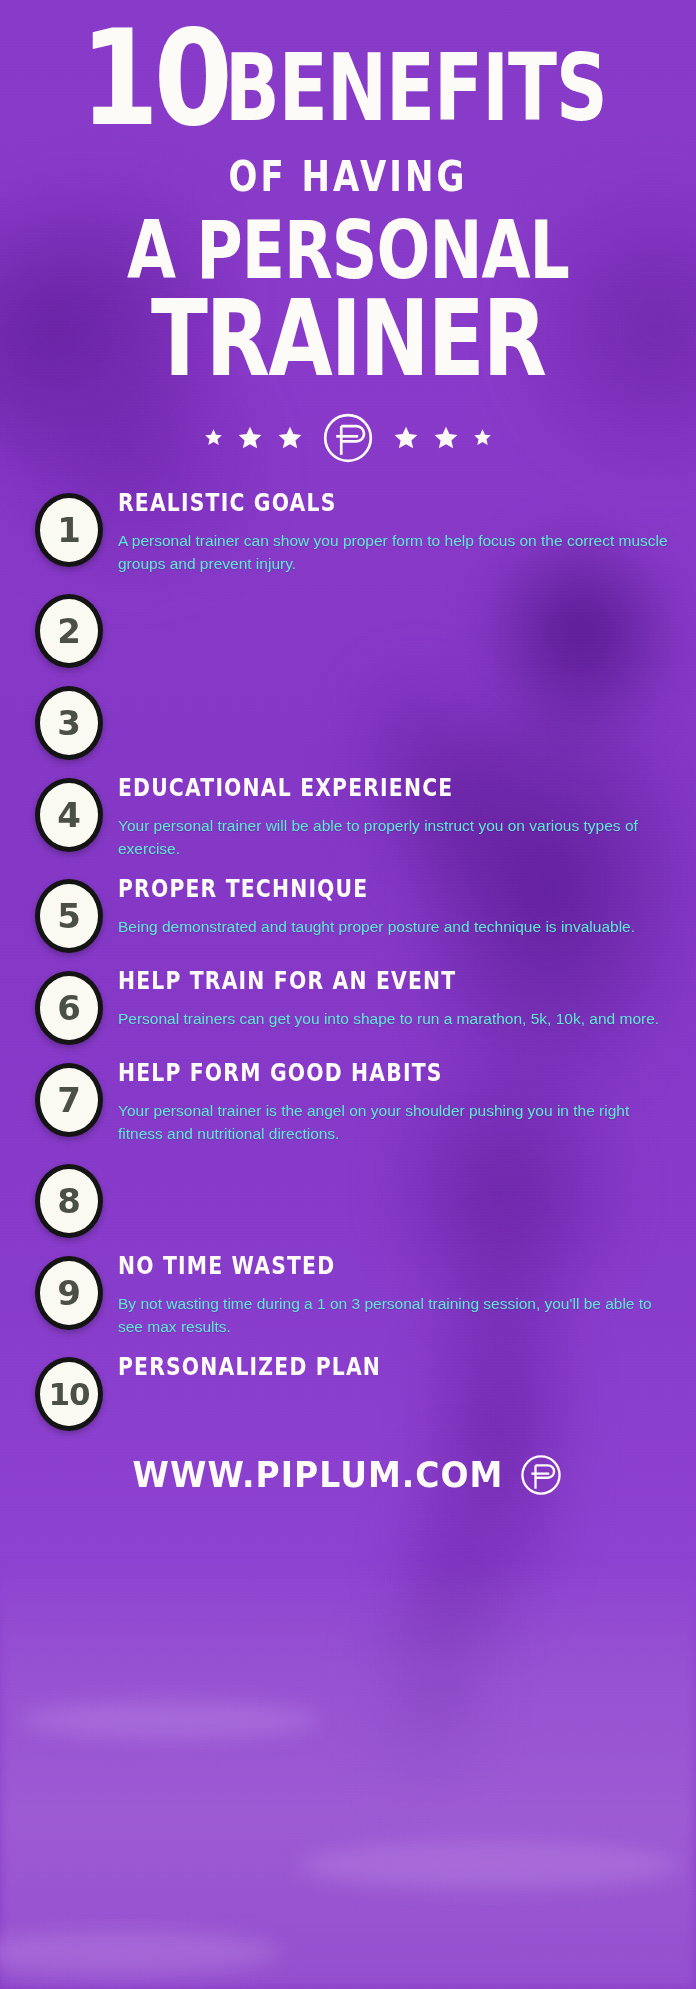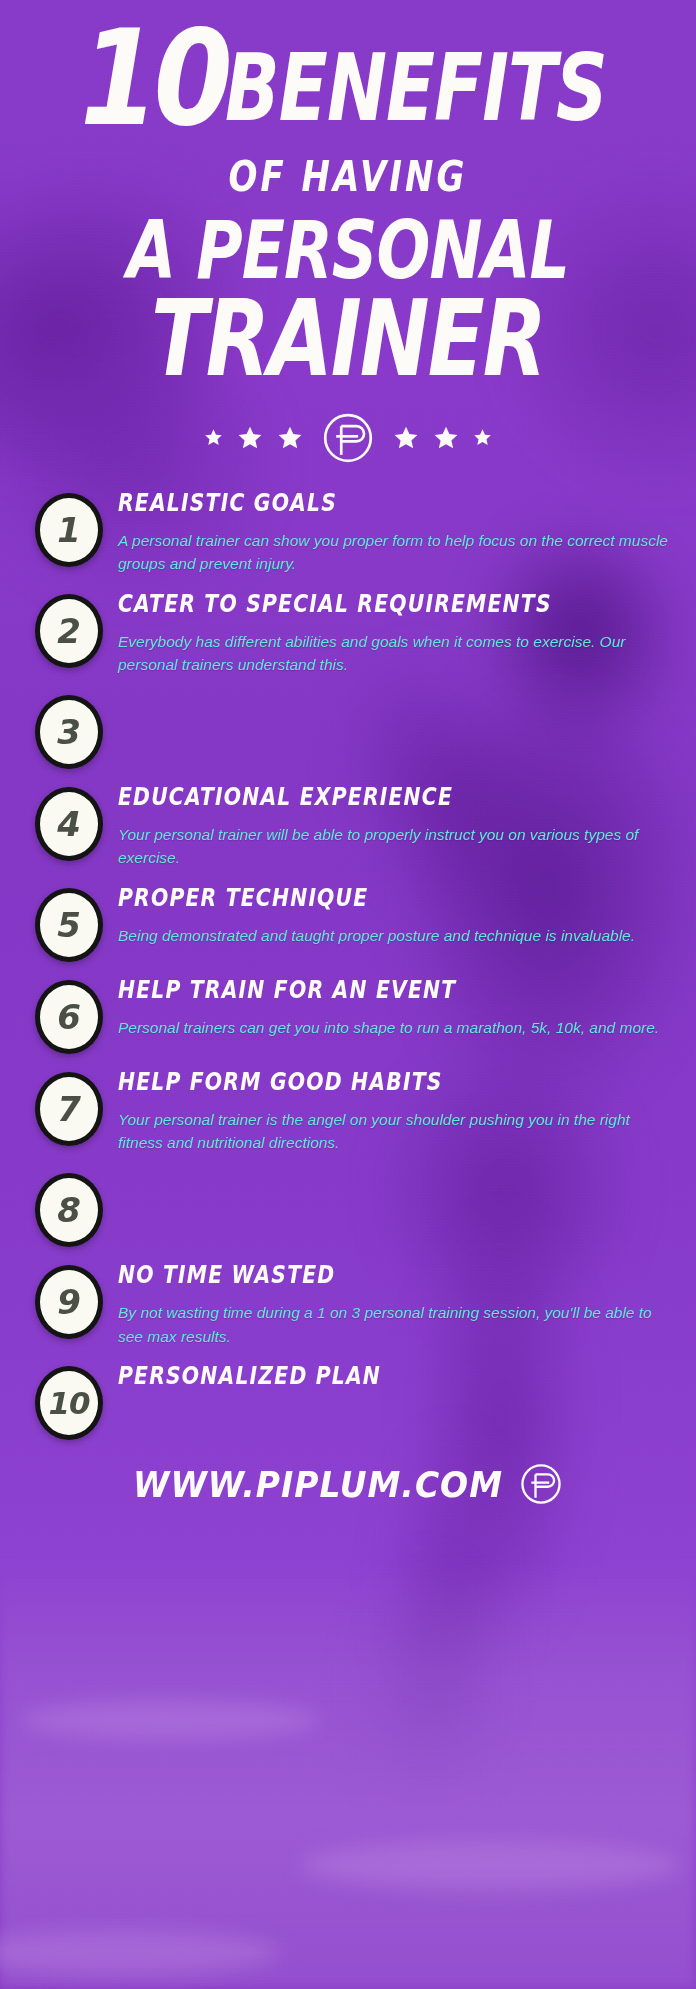--- a/index.html
+++ b/index.html
@@ -6,21 +6,20 @@
   *{box-sizing:border-box;}
 
   .poster{
     position:relative;
     width:696px;
     height:1989px;
     margin:0 auto;
     overflow:hidden;
     background:#9645cf;
     font-family:"Liberation Sans", sans-serif;
-    font-style:italic;
   }
 
   
   .bg-base{
     position:absolute; inset:0;
     background:
       linear-gradient(180deg,#9a4bd4 0%, #9d4ad6 18%, #9747d1 40%, #9b4bd6 62%, #a355de 80%, #9c4ad4 100%);
   }
   .bg-photo{ position:absolute; inset:0; }
   .bg-photo span{ position:absolute; display:block; border-radius:50%; filter:blur(22px); }
@@ -281,24 +280,20 @@
         <div class="body">
           <div class="title">REALISTIC GOALS</div>
           <p class="desc">A personal trainer can show you proper form to help focus on the correct muscle groups and prevent injury.</p>
         </div>
       </div>
 
       <div class="item">
         <div class="num-wrap">
           <div class="num">2</div>
         </div>
-        <div class="body">
-          <div class="title">CATER TO SPECIAL REQUIREMENTS</div>
-          <p class="desc">Everybody has different abilities and goals when it comes to exercise. Our personal trainers understand this.</p>
-        </div>
       </div>
 
       <div class="item">
         <div class="num-wrap">
           <div class="num">3</div>
         </div>
       </div>
 
       <div class="item">
         <div class="num-wrap">

